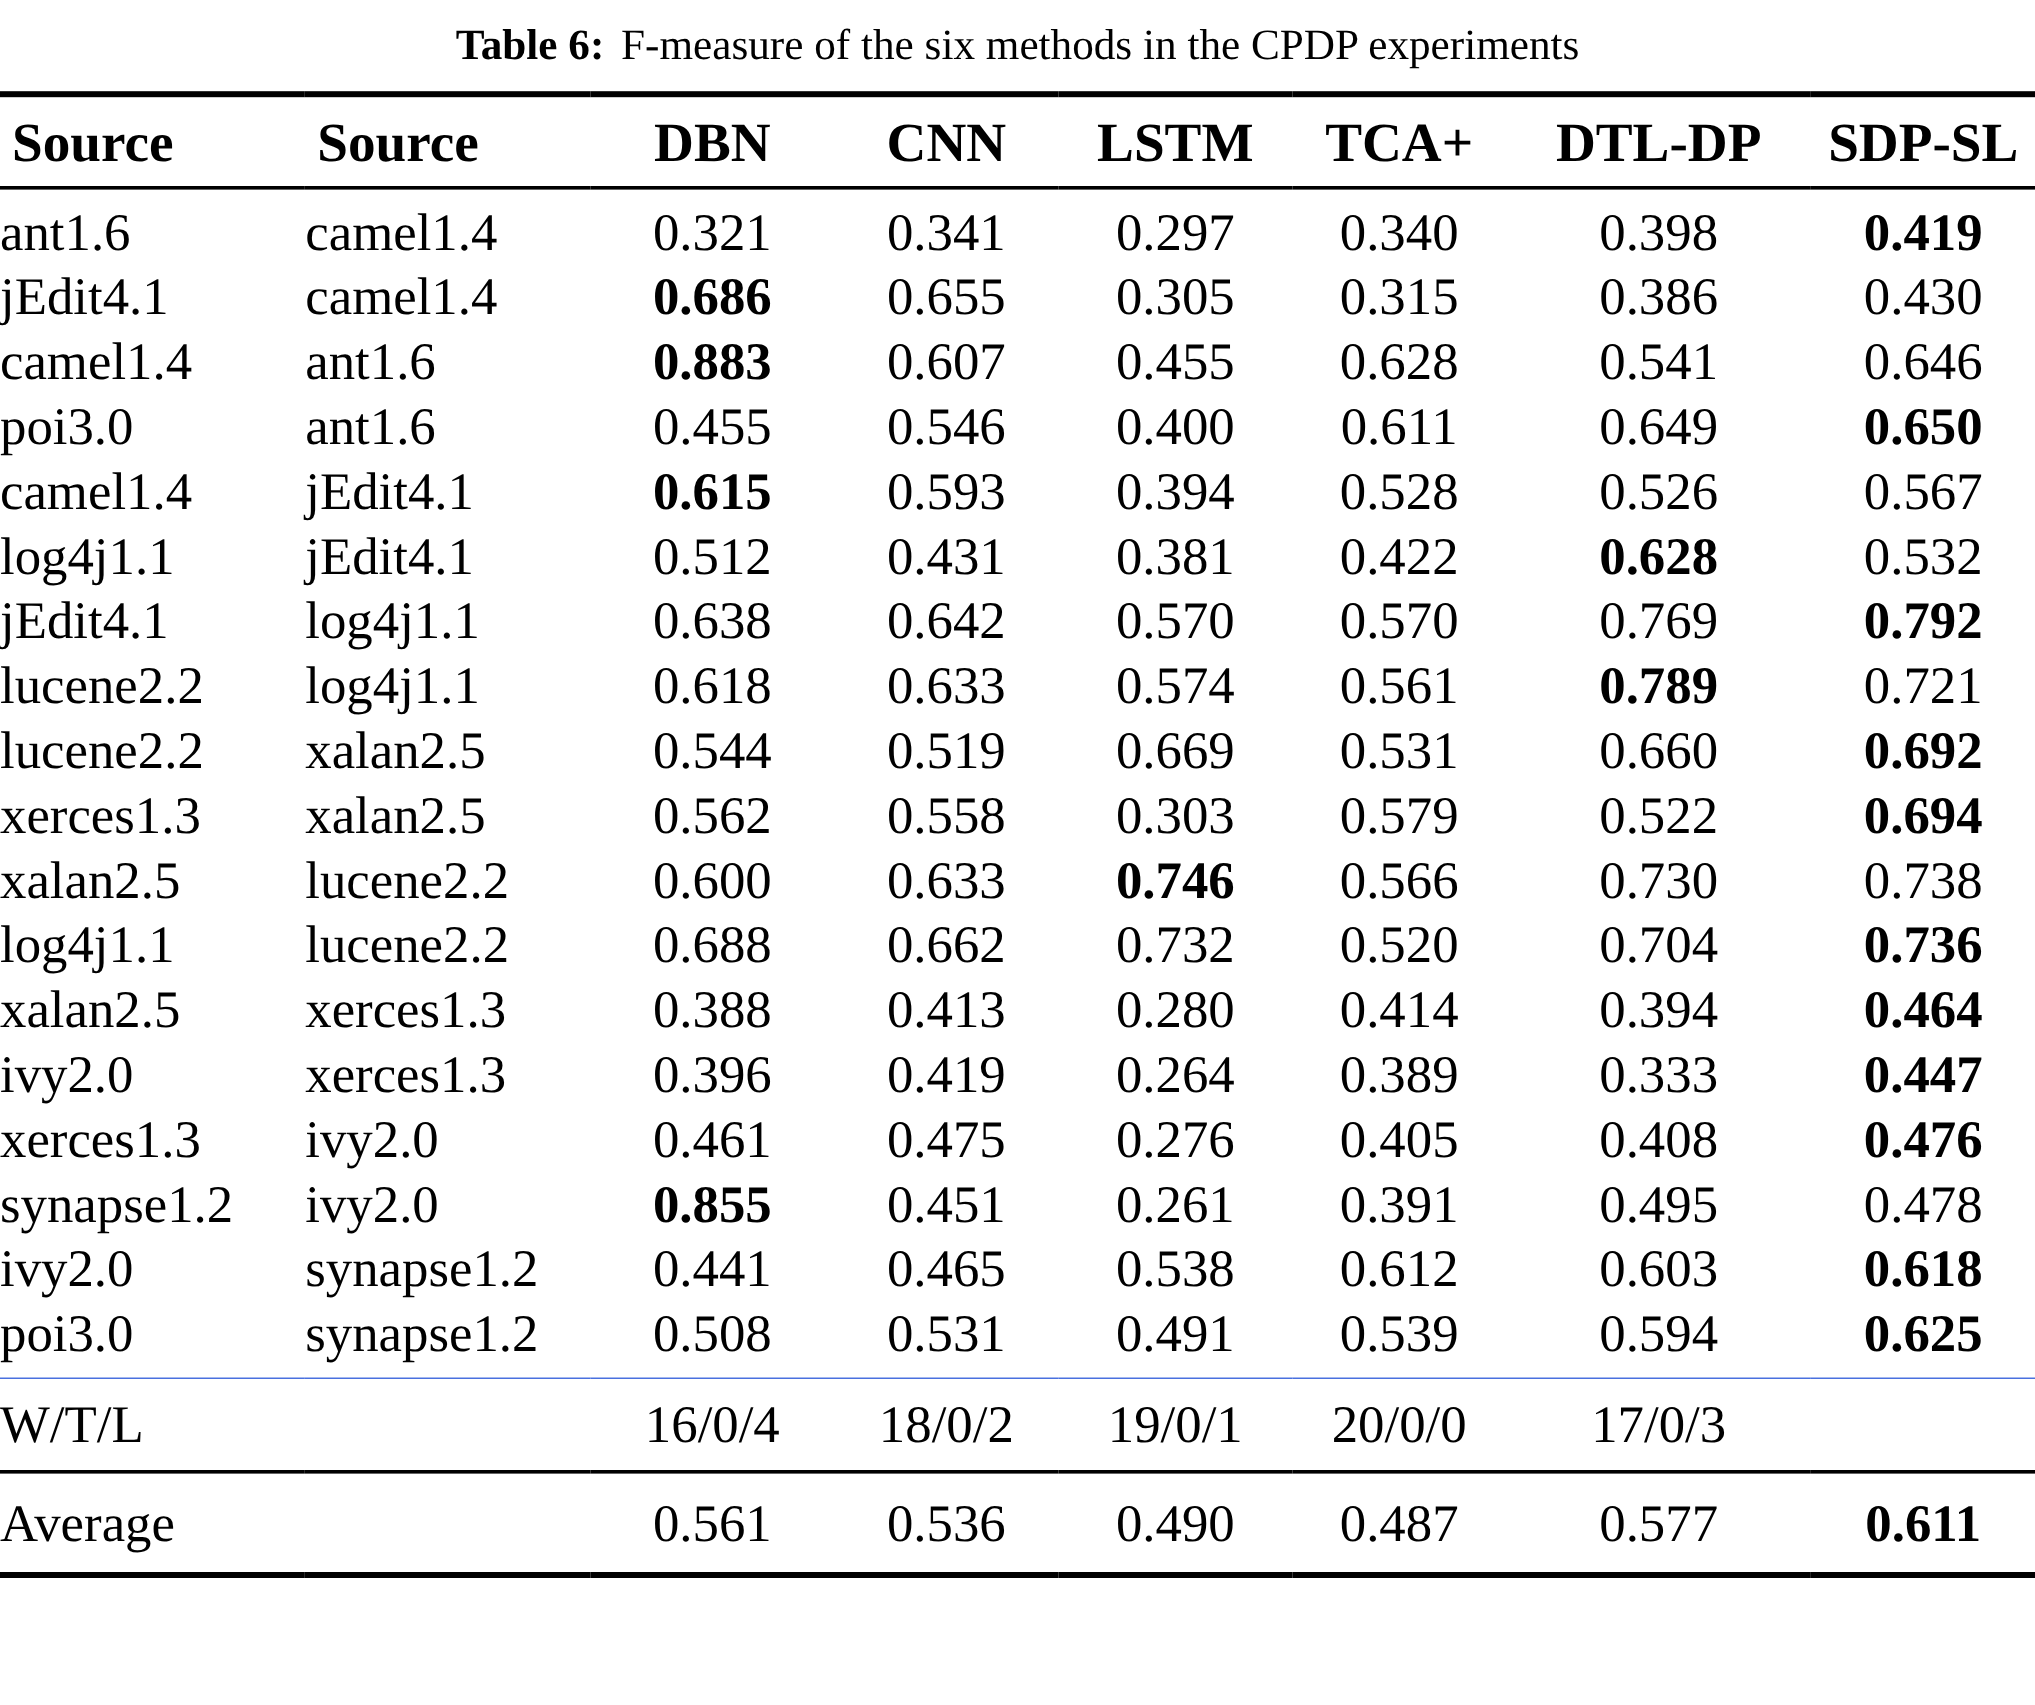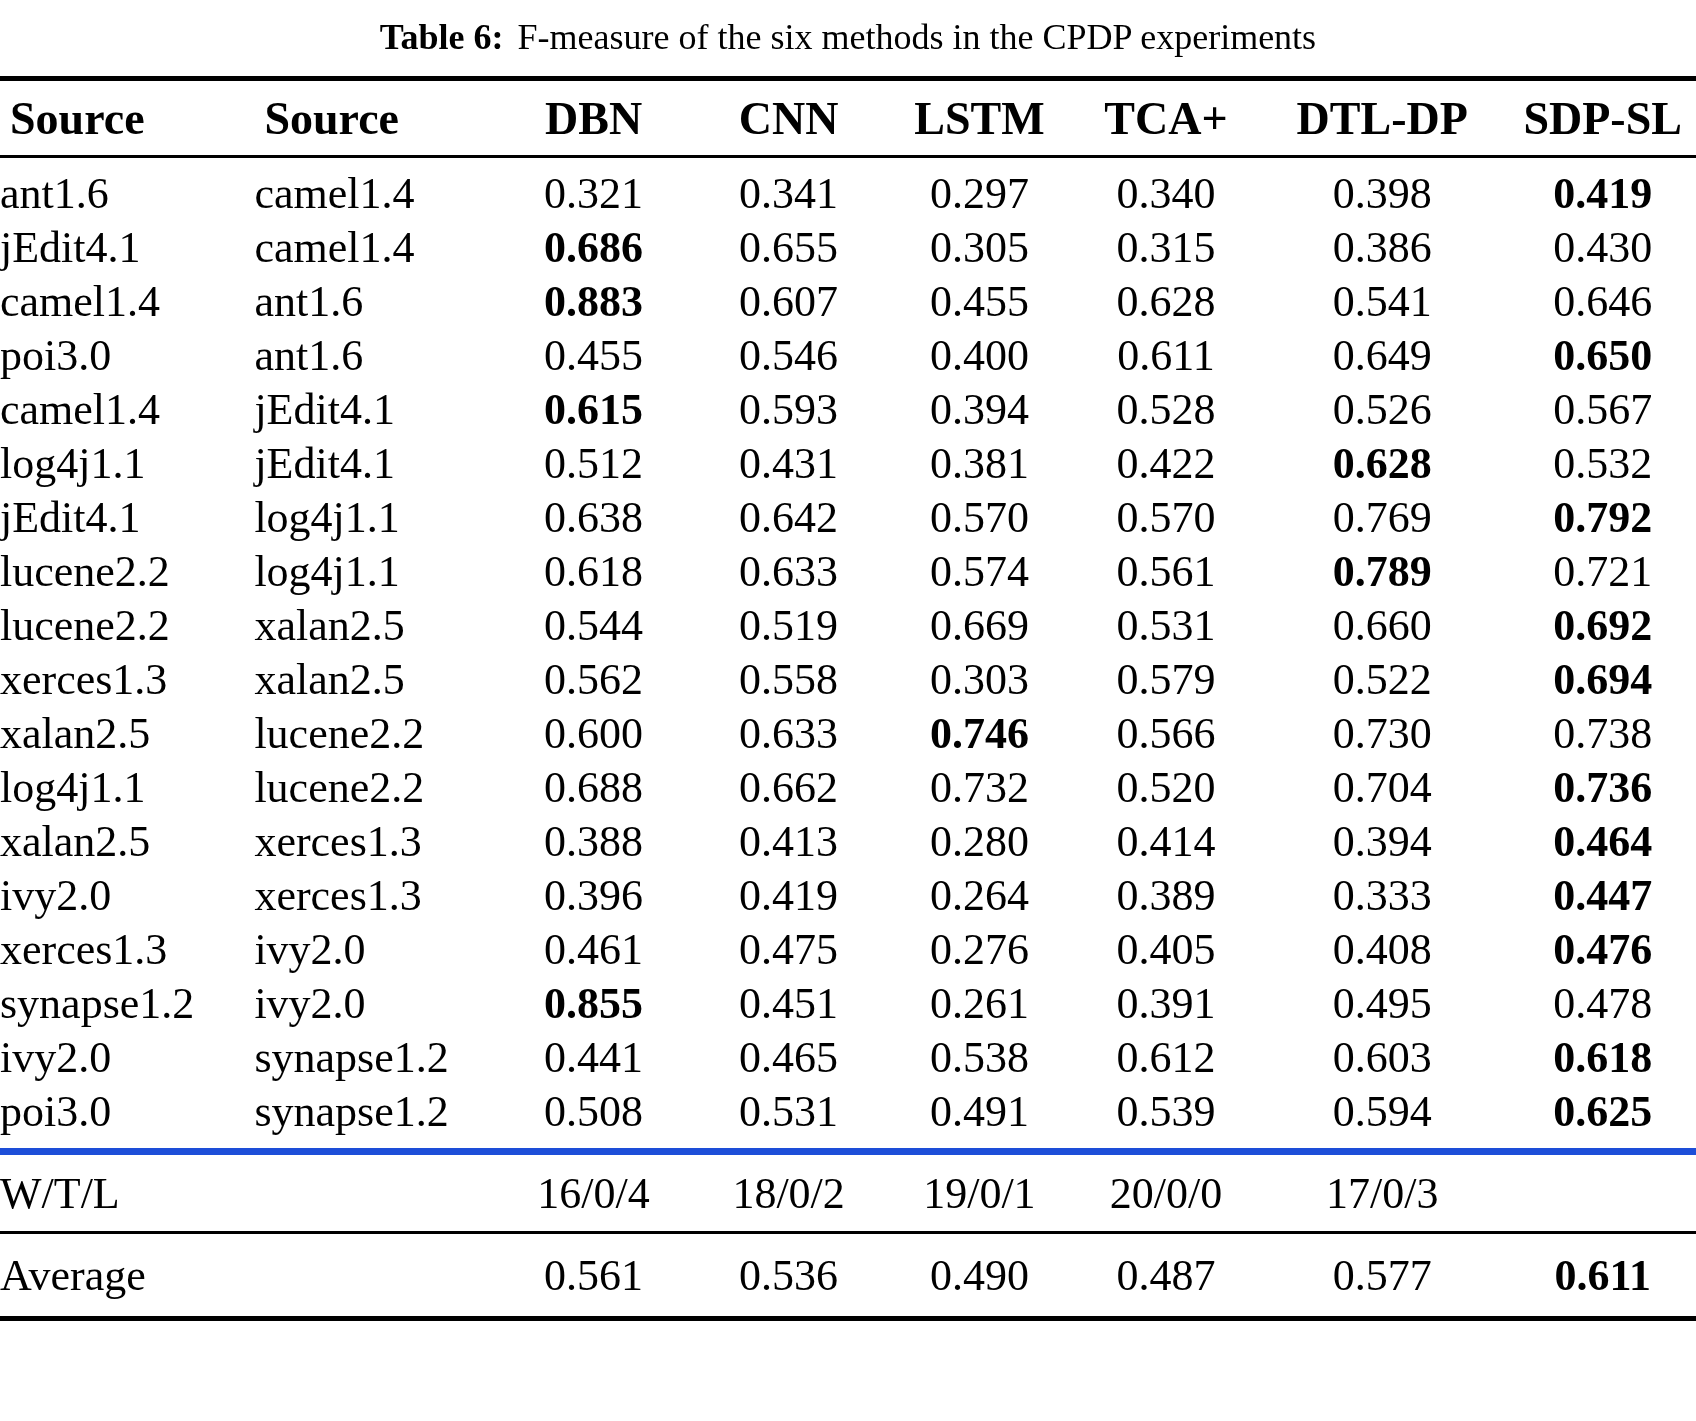--- a/index.html
+++ b/index.html
@@ -41,21 +41,21 @@
     border-bottom: 3px solid #000;
   }
   thead th {
     font-weight: bold;
     font-size: 46px;
     height: 74px;
     vertical-align: middle;
     padding: 0;
   }
   tbody.data {
-    border-bottom: 7px solid #1d4ed8;
+    border-bottom: 1px solid #1d4ed8;
     font-family: Liberation Serif, serif;
   }
   tbody.data tr td {
     height: 54px;
     padding: 0;
     vertical-align: middle;
   }
   tbody.data tr:first-child td { padding-top: 8px; }
   tbody.data tr:last-child td { padding-bottom: 10px; }
   tbody.wtl {

